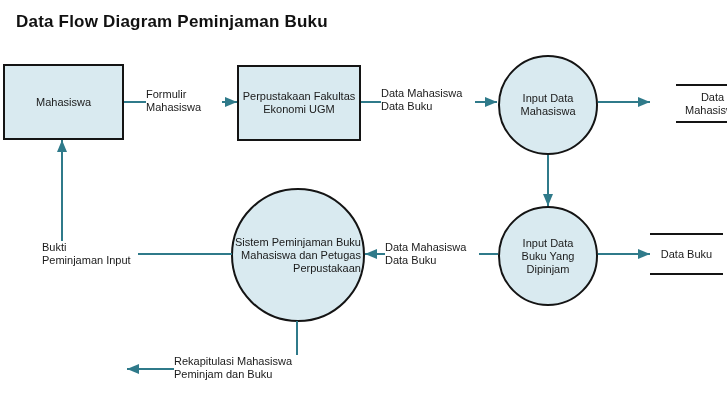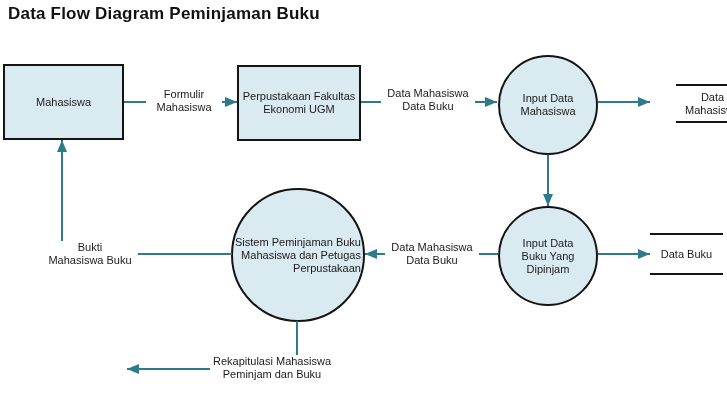--- a/index.html
+++ b/index.html
@@ -8,21 +8,21 @@
     position: relative;
     width: 727px;
     height: 410px;
     background: #ffffff;
     overflow: hidden;
   }
   .title {
     position: absolute;
     left: 8px;
     top: 4px;
-    margin: 0;
+    margin: 8px;
     font-size: 17px;
     font-weight: bold;
     color: #111111;
     letter-spacing: 0.2px;
   }
   .node {
     position: absolute;
     box-sizing: border-box;
     background: #d9eaf0;
     border: 2px solid #141414;
@@ -52,21 +52,20 @@
   .lbl { white-space: pre-line; }
   .line { position: absolute; background: #2f7a8a; }
   .arr { position: absolute; width: 0; height: 0; }
   .arr-right { border-left: 12px solid #2f7a8a; border-top: 5px solid transparent; border-bottom: 5px solid transparent; }
   .arr-left  { border-right: 12px solid #2f7a8a; border-top: 5px solid transparent; border-bottom: 5px solid transparent; }
   .arr-down  { border-top: 12px solid #2f7a8a; border-left: 5px solid transparent; border-right: 5px solid transparent; }
   .arr-up    { border-bottom: 12px solid #2f7a8a; border-left: 5px solid transparent; border-right: 5px solid transparent; }
   .flow-label {
     position: absolute;
     background: #ffffff;
-    text-align: center;
     font-size: 11px;
     line-height: 13px;
     color: #1a1a1a;
     white-space: pre-line;
   }
 
   
   #n-mahasiswa     { left: 3px;   top: 64px;  width: 121px; height: 76px; }
   #n-perpustakaan  { left: 237px; top: 65px;  width: 124px; height: 76px; }
   #n-circle1       { left: 498px; top: 55px;  width: 100px; height: 100px; }
@@ -99,21 +98,21 @@
   #f-f-lbl  { left: 385px; top: 241px; width: 94px; }
 
   #f-g-hline { left: 62px; top: 253px; width: 170px; height: 2px; }
   #f-g-vline { left: 61px; top: 140px; width: 2px; height: 115px; }
   #f-g-arr   { left: 57px; top: 140px; }
   #f-g-lbl   { left: 42px; top: 241px; width: 96px; }
 
   #f-h-vline { left: 296px; top: 321px; width: 2px; height: 49px; }
   #f-h-hline { left: 127px; top: 368px; width: 171px; height: 2px; }
   #f-h-arr   { left: 127px; top: 364px; }
-  #f-h-lbl   { left: 174px; top: 355px; width: 124px; margin-left: 36px; }
+  #f-h-lbl   { left: 174px; top: 355px; width: 124px; }
 </style>
 </head>
 <body>
 
 <div class="canvas">
 
   <h1 class="title">Data Flow Diagram Peminjaman Buku</h1>
 
   <div class="node" id="n-mahasiswa">
     <span class="lbl">Mahasiswa</span>
@@ -172,17 +171,17 @@
   <div class="line" id="f-h-hline"></div>
   <div class="arr arr-left" id="f-h-arr"></div>
 
   <div class="flow-label" id="f-a-lbl">Formulir
 Mahasiswa</div>
   <div class="flow-label" id="f-b-lbl">Data Mahasiswa
 Data Buku</div>
   <div class="flow-label" id="f-f-lbl">Data Mahasiswa
 Data Buku</div>
   <div class="flow-label" id="f-g-lbl">Bukti
-Mahasiswa Buku</div>
+Peminjaman Input</div>
   <div class="flow-label" id="f-h-lbl">Rekapitulasi Mahasiswa
 Peminjam dan Buku</div>
 
 </div>
 
 </body></html>

